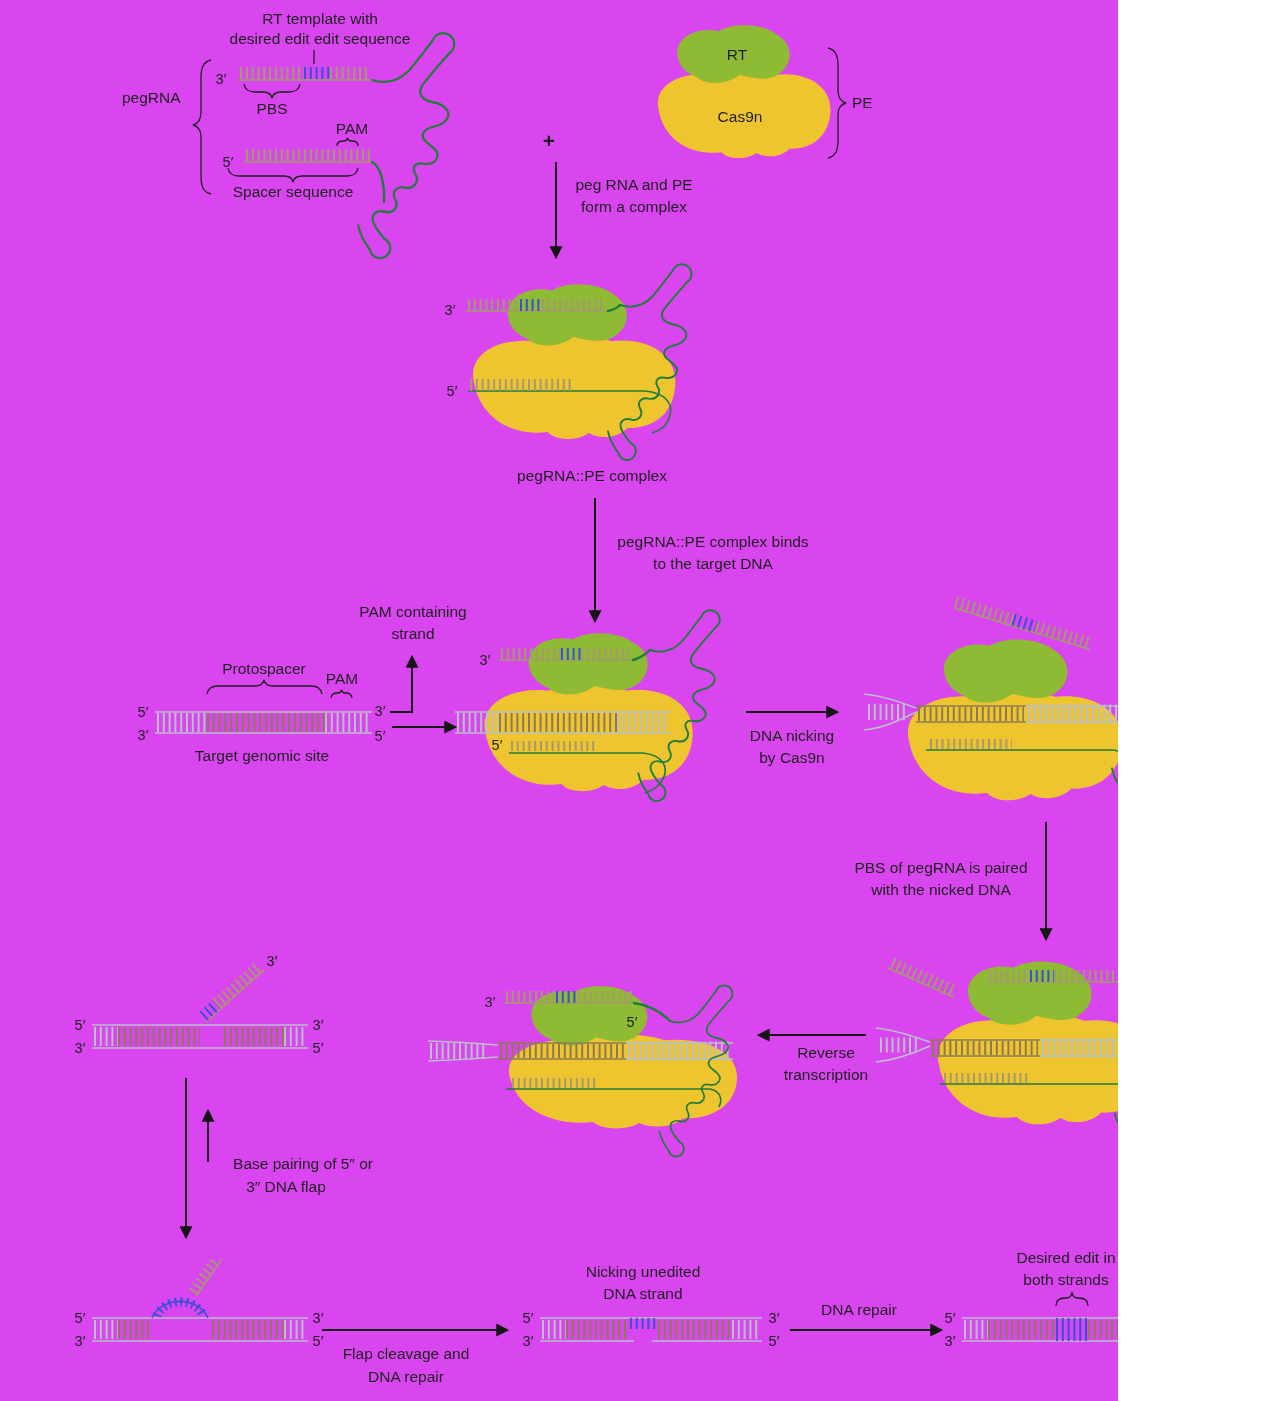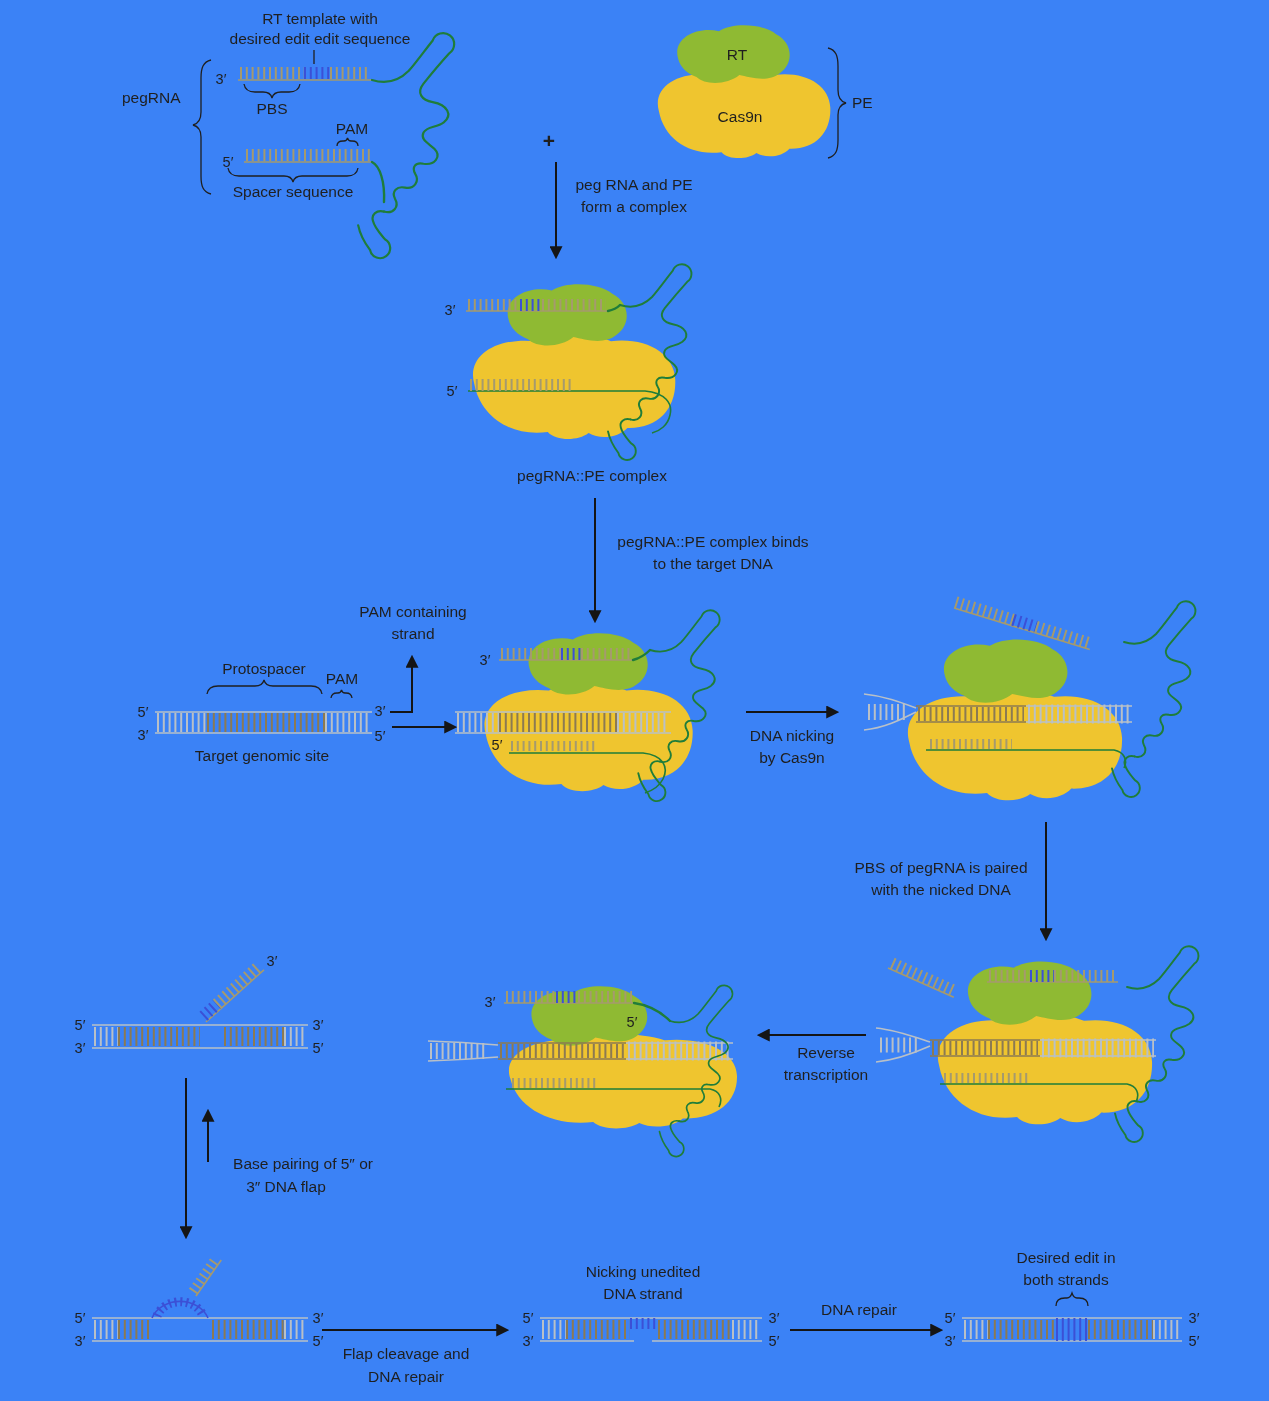--- a/index.html
+++ b/index.html
@@ -1,16 +1,16 @@
 <!DOCTYPE html>
 <html><head>
 <meta charset="utf-8">
 <style>
   html,body{margin:0;padding:0;background:#fff}
-  .stage{position:relative;width:1269px;height:1401px;background:#3b82f6;font-family:"Liberation Sans",sans-serif;overflow:hidden}
+  .stage{position:relative;width:1118px;height:1401px;background:#d946ef;font-family:"Liberation Sans",sans-serif;overflow:hidden}
   svg{position:absolute;left:0;top:0}
   text{font-family:"Liberation Sans",sans-serif;fill:#1f1f1f;font-size:15.5px}
   .prime{font-size:14.5px}
   .plus{font-size:21px;font-weight:bold}
   .base{fill:none;stroke-width:1.6}
   .bt{stroke:#A59A6E}.bg{stroke:#B9C0C7}.bb{stroke:#8C7A52}.bgr{stroke:#1F7D3A}.bbl{stroke:#3B50D6}
   .tk{fill:none;stroke-dasharray:2 3.8}
   .w9{stroke-width:9}.w10{stroke-width:10}.w11{stroke-width:11}.w12{stroke-width:12}.w14{stroke-width:14}
   .w15{stroke-width:15}.w16{stroke-width:16}.w19{stroke-width:19}.w23{stroke-width:23}
   .ct{stroke:#A59A6E}.cg{stroke:#B9C0C7}.cb{stroke:#8C7A52}.cbl{stroke:#3B50D6}

